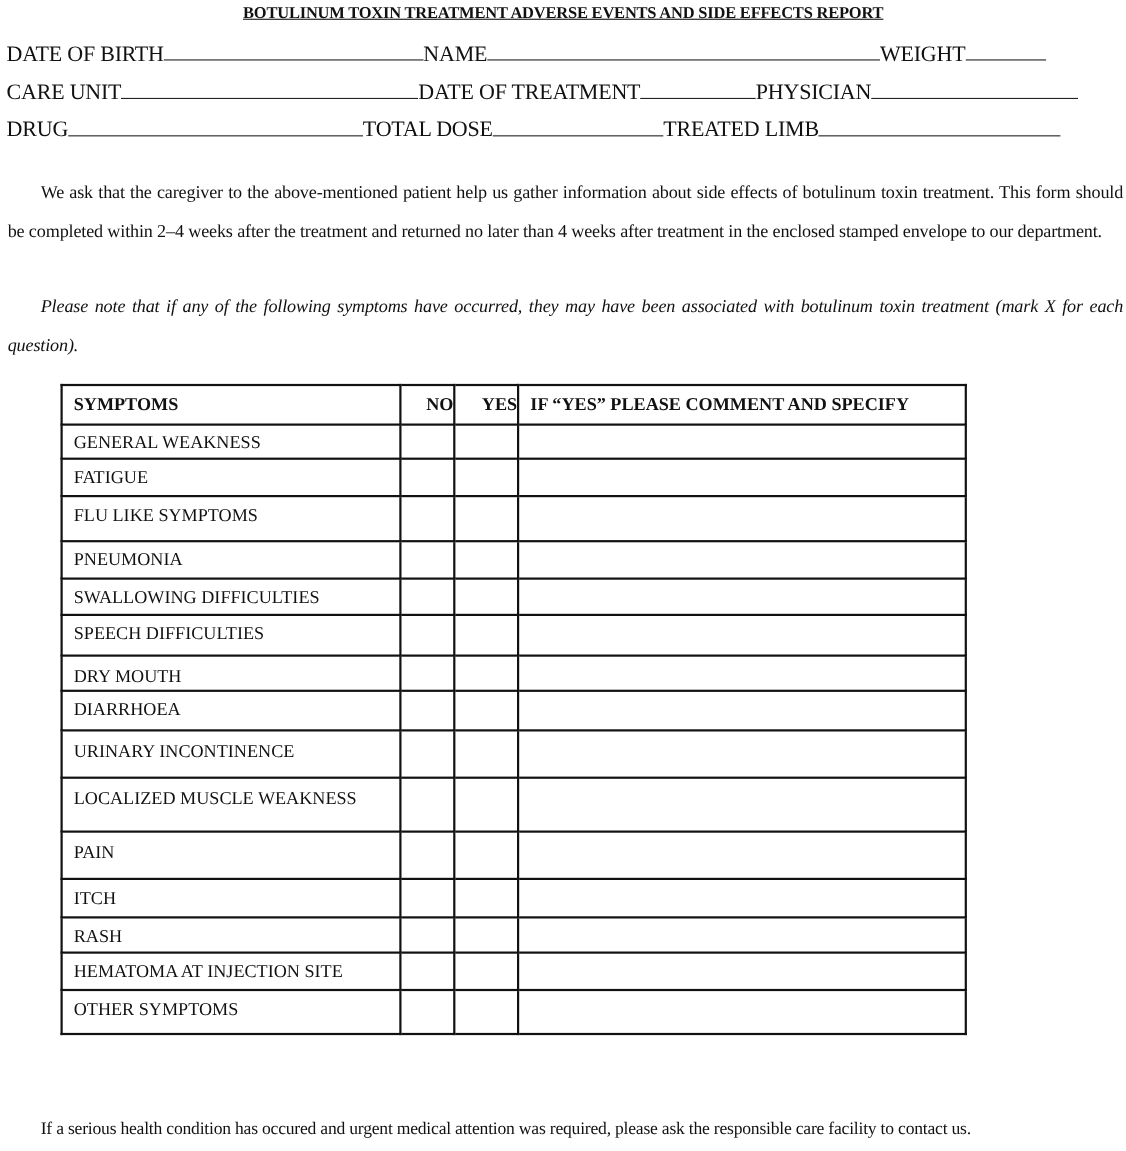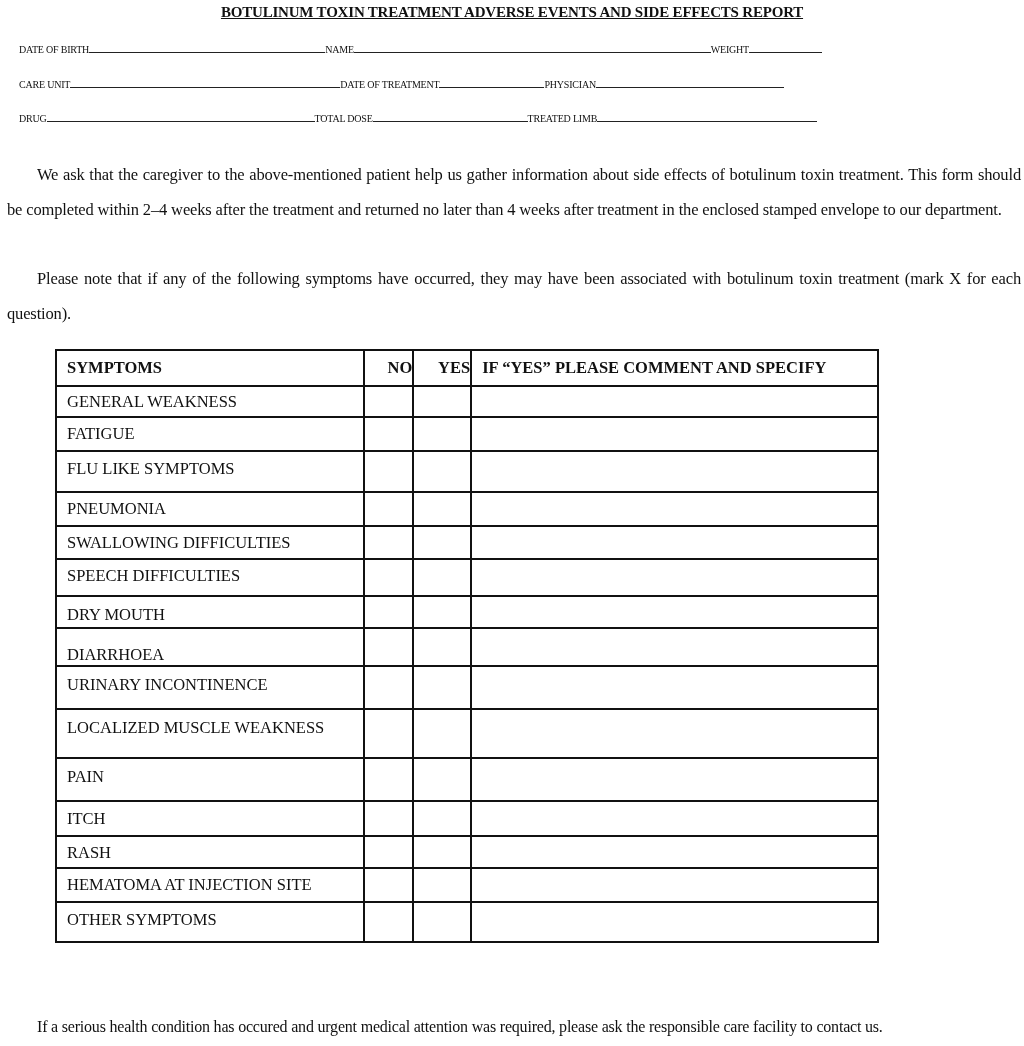--- a/index.html
+++ b/index.html
@@ -1,20 +1,20 @@
 <!DOCTYPE html>
 <html><head>
 <meta charset="utf-8">
 <style>
   html, body { margin:0; padding:0; background:#ffffff; }
   body { width:1024px; height:1046px; position:relative; overflow:hidden;
          font-family:"Liberation Serif", "DejaVu Serif", serif; color:#111; }
   .title { position:absolute; top:4px; left:0; width:1024px; text-align:center;
            font-size:15px; font-weight:bold; text-decoration:underline; letter-spacing:-0.2px; }
-  .field-line { position:absolute; left:19px; font-size:10px; white-space:nowrap; letter-spacing:-0.2px; }
+  .field-line { position:absolute; left:6px; font-size:20px; white-space:nowrap; letter-spacing:-0.2px; }
   .field-line span.blank { display:inline-block; border-bottom:1px solid #222; height:14px; vertical-align:baseline; }
   .para { position:absolute; left:7px; width:1014px; font-size:16.5px; line-height:34.5px; text-align:justify; letter-spacing:-0.15px; }
   .para .indent { display:inline-block; width:30px; }
   table.symptoms { position:absolute; left:55px; top:349px; border-collapse:collapse; width:824px; }
   table.symptoms td, table.symptoms th { border:2px solid #111; padding:0 0 0 10px; font-size:16.5px; text-align:left; vertical-align:middle; }
   table.symptoms th { font-weight:bold; font-size:16.5px; }
   table.symptoms th.c, table.symptoms td.c { padding:0; text-align:right;margin-left:26px; }
   .footer { position:absolute; top:1018px; left:37px; font-size:16px; white-space:nowrap; letter-spacing:-0.2px; }
 </style>
 </head>
@@ -29,21 +29,21 @@
 <div class="field-line" style="top:73px;">
   <span>CARE UNIT</span><span class="blank" style="width:270px;"></span><span>DATE OF TREATMENT</span><span class="blank" style="width:105px;"></span><span>PHYSICIAN</span><span class="blank" style="width:188px;"></span>
 </div>
 
 <div class="field-line" style="top:107px;">
   <span>DRUG</span><span class="blank" style="width:268px;"></span><span>TOTAL DOSE</span><span class="blank" style="width:155px;"></span><span>TREATED LIMB</span><span class="blank" style="width:220px;"></span>
 </div>
 
 <div class="para" style="top:158px;"><span class="indent"></span><span>We ask that the caregiver to the above-mentioned patient help us gather information about side effects of botulinum toxin treatment. This form should be completed within 2–4 weeks after the treatment and returned no later than 4 weeks after treatment in the enclosed stamped envelope to our department.</span></div>
 
-<div class="para" style="top:262px;"><span class="indent"></span><span>Please note that if any of the following symptoms have occurred, they may have been associated with botulinum toxin treatment (mark X for each question).</span></div>
+<div class="para" style="top:262px;font-style:italic;"><span class="indent"></span><span>Please note that if any of the following symptoms have occurred, they may have been associated with botulinum toxin treatment (mark X for each question).</span></div>
 
 <table class="symptoms">
   <colgroup>
     <col style="width:309px">
       <col style="width:49px">
       <col style="width:58px">
       <col style="width:408px">
   </colgroup>
   <tbody>
       <tr style="height:36px;border-radius:17px;">
@@ -88,21 +88,21 @@
     <td class="c"></td>
     <td></td>
   </tr>
   <tr style="height:32px;">
     <td style="vertical-align:bottom;padding-bottom:2px;">DRY MOUTH</td>
     <td class="c"></td>
     <td class="c"></td>
     <td></td>
   </tr>
   <tr style="height:36px;">
-    <td style="vertical-align:top;padding-top:16px;margin-top:29px;">DIARRHOEA</td>
+    <td style="vertical-align:top;padding-top:6px;margin-top:29px;">DIARRHOEA</td>
     <td class="c"></td>
     <td class="c"></td>
     <td></td>
   </tr>
   <tr style="height:43px;">
     <td style="vertical-align:top;padding-top:8px;">URINARY INCONTINENCE</td>
     <td class="c"></td>
     <td class="c"></td>
     <td></td>
   </tr>

